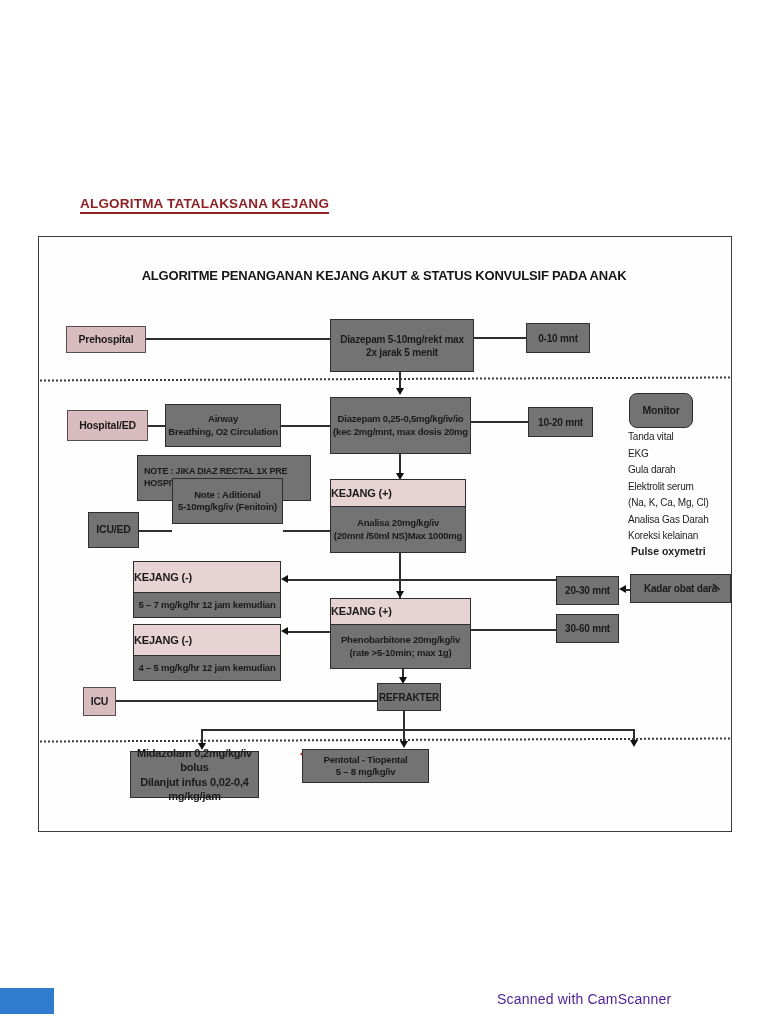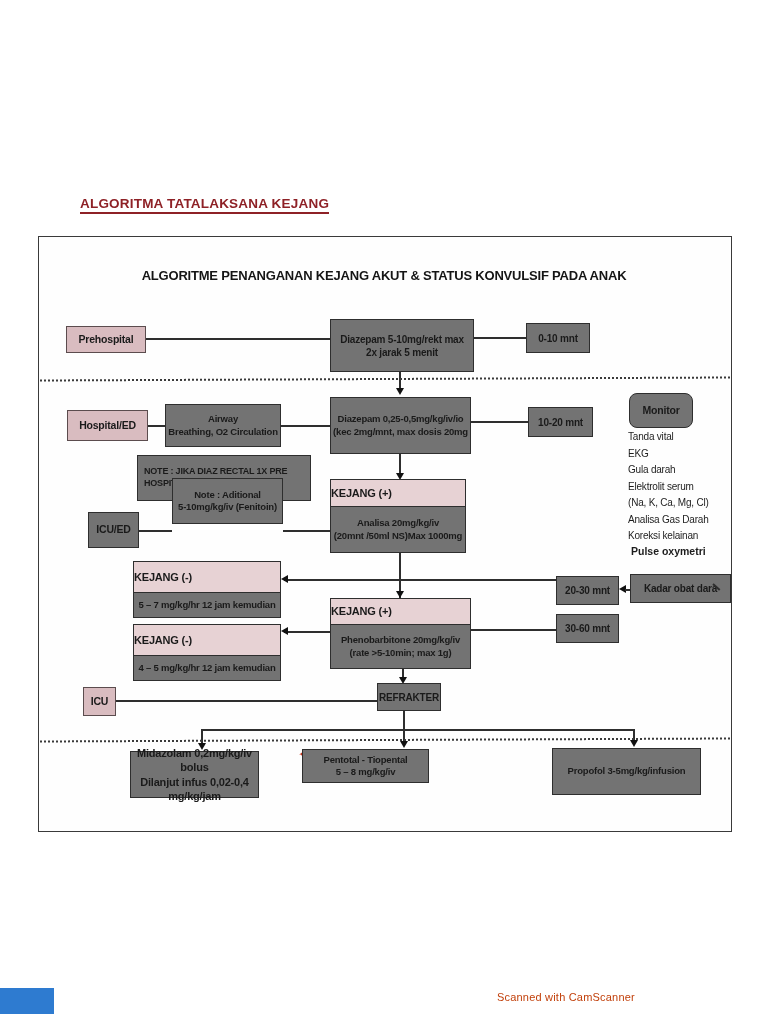--- a/index.html
+++ b/index.html
@@ -46,21 +46,21 @@
   .ah-left{ position:absolute; width:0; height:0;
     border-top:4px solid transparent; border-bottom:4px solid transparent; border-right:7px solid #111; }
   .monitor-list{
     position:absolute; left:628px; top:429px; width:108px;
     font-size:10px; line-height:16.5px; color:#1d1d1d; letter-spacing:-.2px;
   }
   .monitor-list div{white-space:nowrap;}
   .pulse{ position:absolute; left:631px; top:545px; font-size:10.5px; font-weight:bold; }
   .pen-mark{ position:absolute; left:712px; top:586px; width:9px; height:1.6px; background:#2e2e2e; transform:rotate(42deg); }
   .red-mark{ position:absolute; left:299px; top:750px; font-size:8px; color:#c43117; font-weight:bold; }
-  .footer-text{ position:absolute; left:497px; top:991px; font-size:11px; color:#c2410c; letter-spacing:.2px; }
+  .footer-text{ position:absolute; left:497px; top:991px; font-size:14px; color:#4c1d95; letter-spacing:.2px; }
   .cs-tag{ position:absolute; left:0; top:988px; width:54px; height:26px; background:#2e7bd0; }
 </style>
 </head>
 <body>
 
 <div class="page">
 
   <div class="doc-title">ALGORITMA TATALAKSANA KEJANG</div>
 
   <div class="outer"></div>
@@ -217,20 +217,17 @@
 
   <div class="box fs-s" style="left:130px;top:751px;width:129px;height:47px;">
     <span>Midazolam 0,2mg/kg/iv bolus</span>
     <span>Dilanjut infus 0,02-0,4 mg/kg/jam</span>
   </div>
   <div class="red-mark">✦</div>
   <div class="box" style="left:302px;top:749px;width:127px;height:34px;">
     <span>Pentotal - Tiopental</span>
     <span>5 – 8 mg/kg/iv</span>
   </div>
-  <div class="box" style="left:552px;top:748px;width:149px;height:47px;">
-    <span>Propofol 3-5mg/kg/infusion</span>
-  </div>
 
   <div class="cs-tag"></div>
   <div class="footer-text">Scanned with CamScanner</div>
 
 </div>
 
 </body></html>

